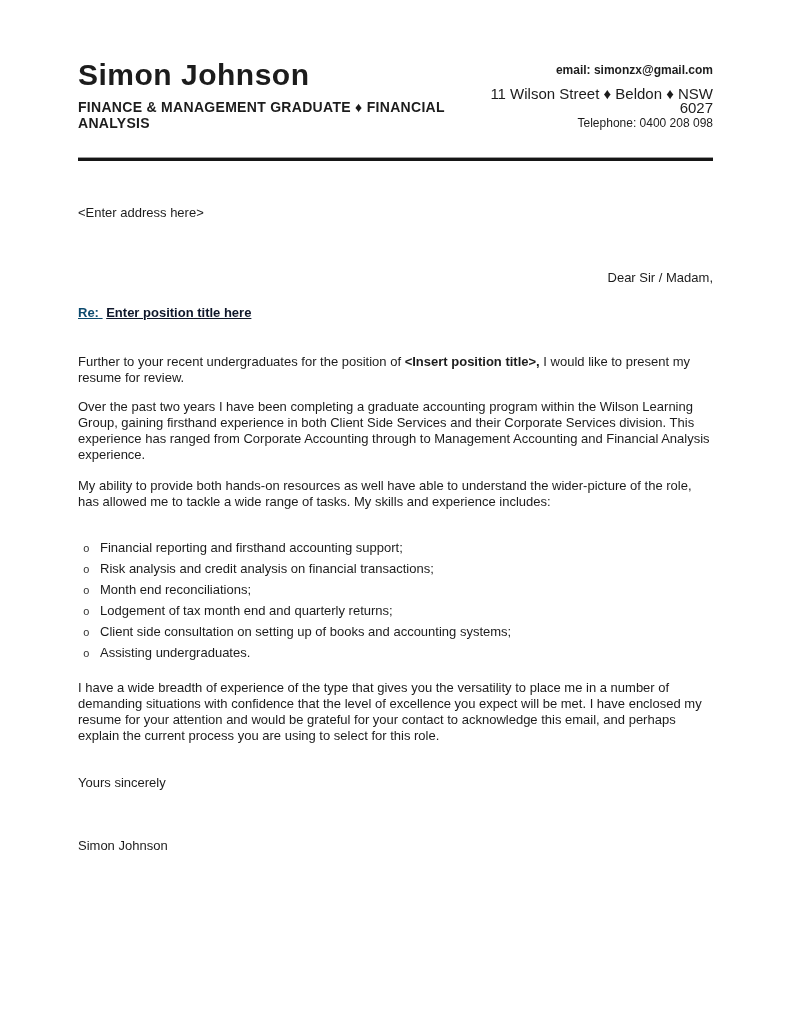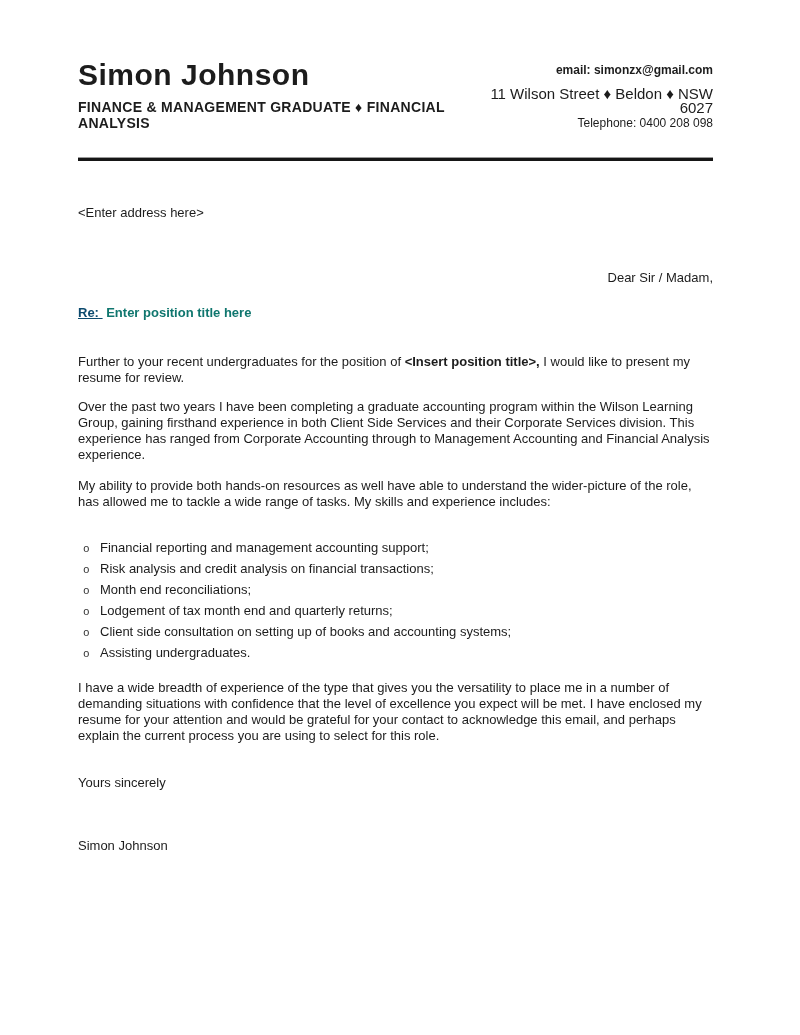--- a/index.html
+++ b/index.html
@@ -23,21 +23,21 @@
 
   .rule { margin-top: 26px; height: 4px; border-top: 1px solid #9b9b9b; background: #161616; }
 
   
   .body-text { font-size: 13px; line-height: 16px; }
   .address-ph { margin-top: 44px; }
   .salutation { margin-top: 49px; text-align: right; }
 
   .re-line { margin-top: 19px; font-weight: bold; }
   .re-label, .re-gap { color: #0c4a6e; text-decoration: underline; }
-  .re-title { color: #0f766e; }
+  .re-title { color: #0f172a; text-decoration: underline; }
 
   .p1 { margin-top: 33px; }
   .p2 { margin-top: 13px; }
   .p3 { margin-top: 15px; }
   .p4 { margin-top: 16px; }
   b.inline { font-weight: bold; }
 
   ul.skills { margin-top: 28px; list-style: none; }
   ul.skills li { display: flex; align-items: baseline; line-height: 19px; }
   .marker {
@@ -80,21 +80,21 @@
 
     <p class="p1"><span>Further to your recent undergraduates for the position of </span><b class="inline">&lt;Insert position title&gt;,</b><span> I would like to present my resume for review.</span></p>
 
     <p class="p2">Over the past two years I have been completing a graduate accounting program within the Wilson Learning Group, gaining firsthand experience in both Client Side Services and their Corporate Services division. This experience has ranged from Corporate Accounting through to Management Accounting and Financial Analysis experience.</p>
 
     <p class="p3">My ability to provide both hands-on resources as well have able to understand the wider-picture of the role, has allowed me to tackle a wide range of tasks. My skills and experience includes:</p>
 
     <ul class="skills">
       <li>
           <span class="marker">o</span>
-          <span>Financial reporting and management accounting support;</span>
+          <span>Financial reporting and firsthand accounting support;</span>
         </li>
       <li>
           <span class="marker">o</span>
           <span>Risk analysis and credit analysis on financial transactions;</span>
         </li>
       <li>
           <span class="marker">o</span>
           <span>Month end reconciliations;</span>
         </li>
       <li>

